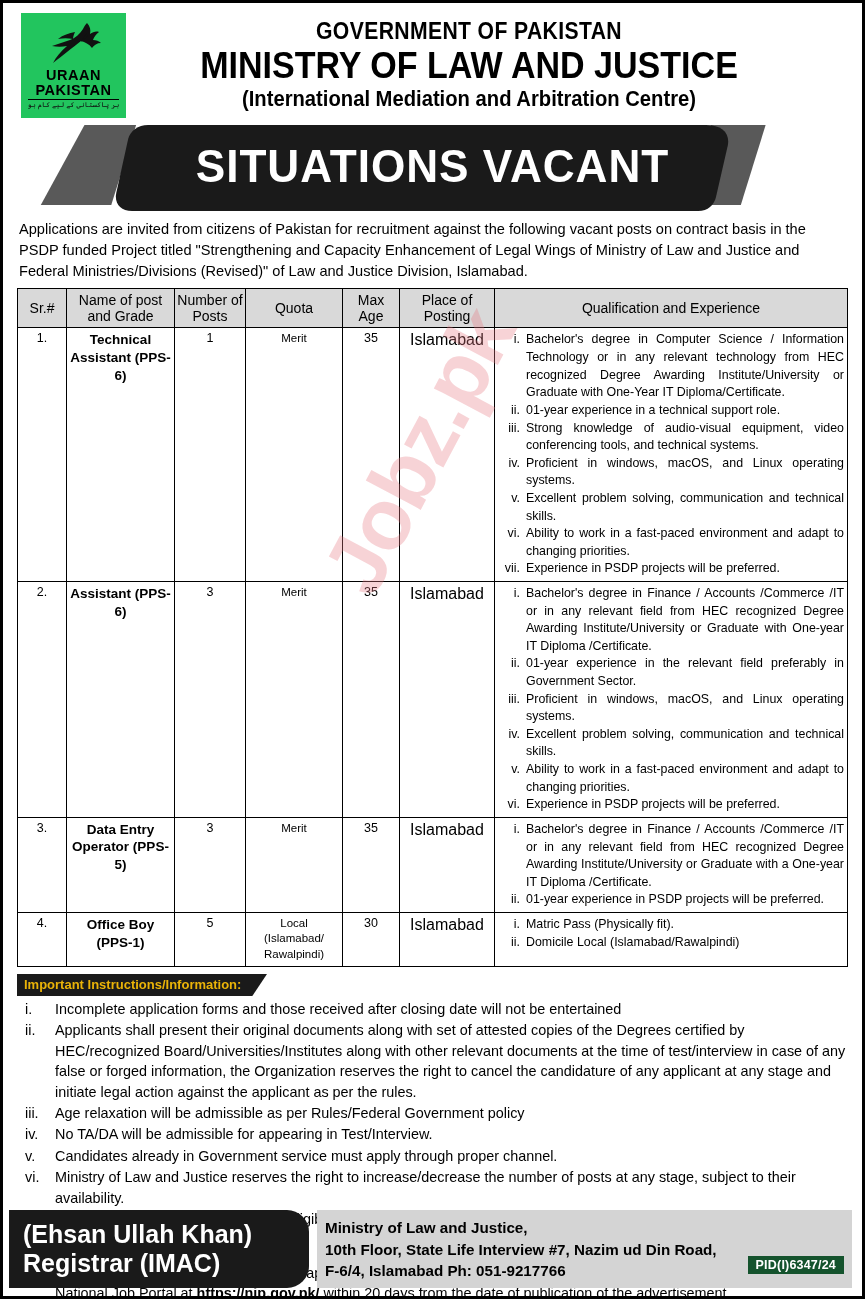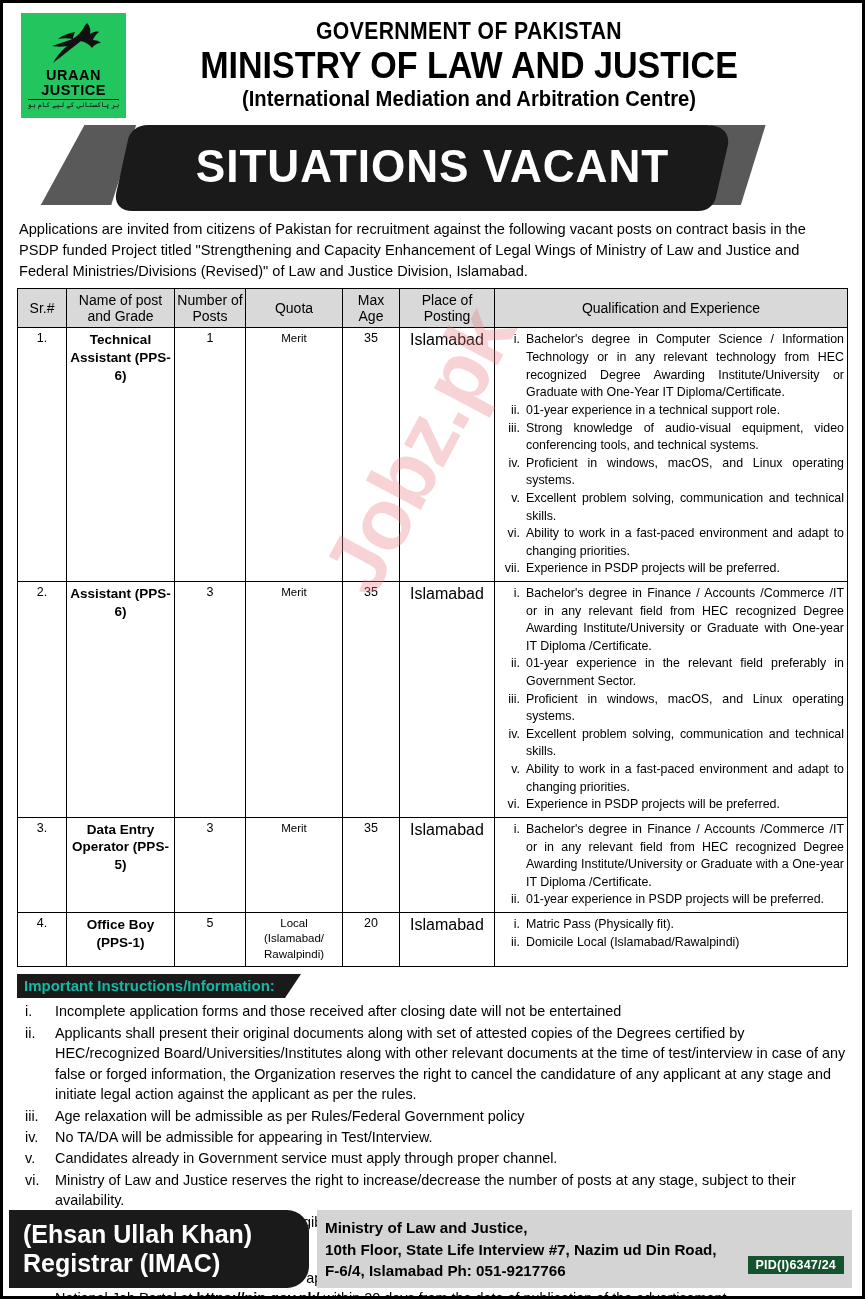--- a/index.html
+++ b/index.html
@@ -149,22 +149,22 @@
     font-size:12.4px;
   }
   ol.rl li .tx{ flex:1 1 auto; text-align:justify; }
 
   
   .sect{ margin:0 14px; }
   .tab{
     position:relative;
     display:inline-block;
     background:#1a1a1a;
-    color:#14b8a6;
-    font-size:15px;
+    color:#eab308;
+    font-size:13px;
     font-weight:bold;
     padding:3px 26px 3px 7px;
     margin-top:7px;
     line-height:1.25;
   }
   .tab:after{
     content:"";
     position:absolute;
     right:0; top:0;
     width:0; height:0;
@@ -250,21 +250,21 @@
  <div class="inner">
 
   <div class="header">
     <div class="logo-box">
       <svg class="logo-bird" viewBox="0 0 62 46" xmlns="http://www.w3.org/2000/svg">
         <path d="M44 2 C47 5 48 9 47 13 C50 11 53 10 56 11 C53 13 51 16 50 19 C53 19 56 20 58 22 C54 22 51 24 49 27 C46 23 42 21 38 20 C34 23 29 27 24 31 C20 34 15 38 10 42 C13 36 18 30 24 25 C19 26 14 26 9 25 C15 23 21 21 27 19 C32 17 37 13 40 8 C41 6 42 4 44 2 Z" fill="#111"></path>
         <path d="M30 18 C25 17 20 17 15 18 C20 14 26 12 32 11 C31 13 30 16 30 18 Z" fill="#111"></path>
         <path d="M45 14 C43 17 41 19 38 21 C40 17 42 14 45 11 Z" fill="#111"></path>
       </svg>
       <div class="logo-uraan">URAAN</div>
-      <div class="logo-uraan">JUSTICE</div>
+      <div class="logo-uraan">PAKISTAN</div>
       <div class="logo-urdu">ہر پاکستانی کے لیے کام ہو</div>
     </div>
     <div class="head-titles">
       <div class="gov-line">GOVERNMENT OF PAKISTAN</div>
       <div class="ministry-line">MINISTRY OF LAW AND JUSTICE</div>
       <div class="centre-line">(International Mediation and Arbitration Centre)</div>
     </div>
   </div>
 
   <div class="banner-wrap">
@@ -386,21 +386,21 @@
                     <span class="tx">01-year experience in PSDP projects will be preferred.</span>
                   </li>
                 </ol>
               </td>
             </tr>
             <tr>
               <td class="sr">4.</td>
               <td class="post">Office Boy (PPS-1)</td>
               <td class="num">5</td>
               <td class="quota">Local (Islamabad/ Rawalpindi)</td>
-              <td class="age">20</td>
+              <td class="age">30</td>
               <td class="place">Islamabad</td>
               <td class="qual">
                 <ol class="rl">
                   <li>
                     <span class="mk">i.</span>
                     <span class="tx">Matric Pass (Physically fit).</span>
                   </li>
                   <li>
                     <span class="mk">ii.</span>
                     <span class="tx">Domicile Local (Islamabad/Rawalpindi)</span>

